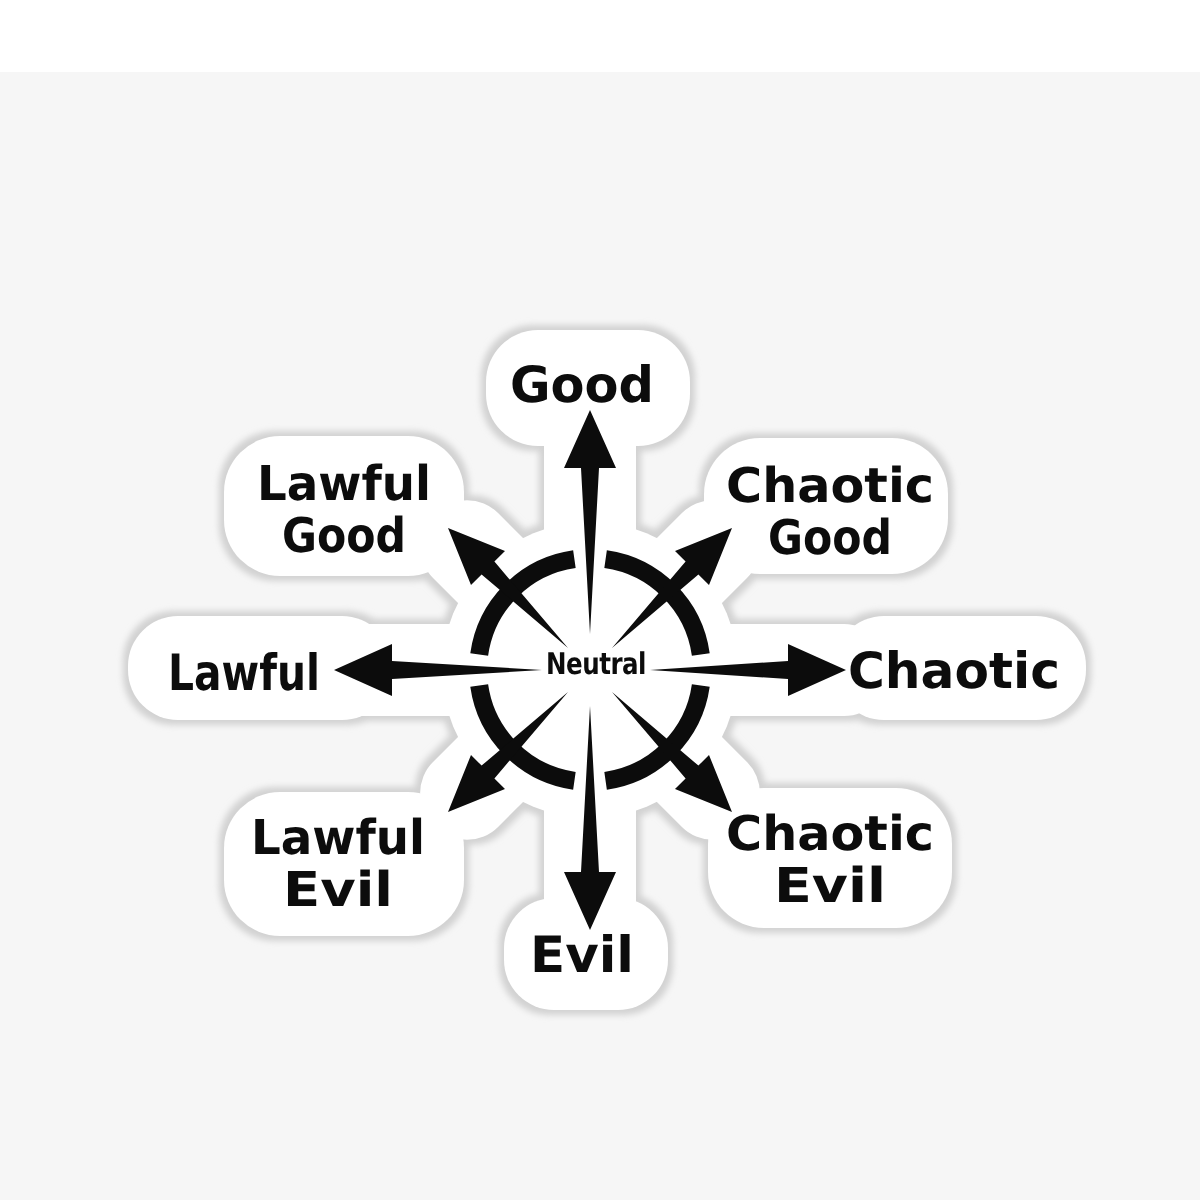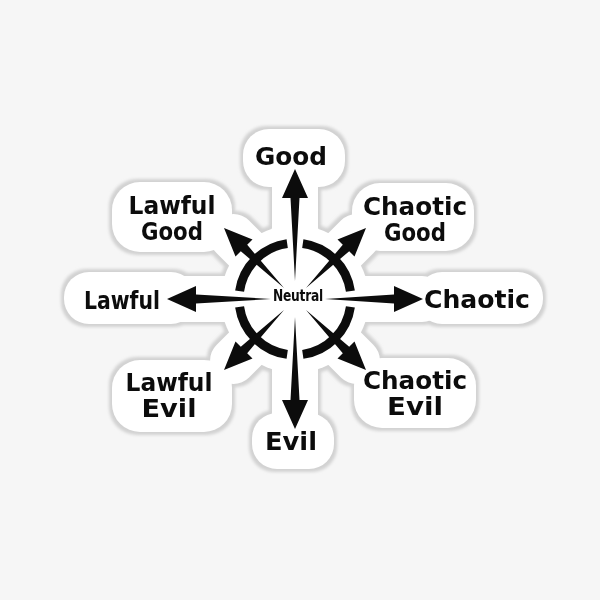--- a/index.html
+++ b/index.html
@@ -1,17 +1,17 @@
 <!DOCTYPE html>
 <html><head>
 <meta charset="utf-8">
 <style>
   html, body { margin: 0; padding: 0; }
   body { width: 600px; height: 600px; overflow: hidden; }
-  .stage { position: relative; width: 600px; height: 499px; }
+  .stage { position: relative; width: 600px; height: 499px; margin-top: 36px; }
   svg { display: block; }
   text {
     font-family: "DejaVu Sans", sans-serif;
     font-weight: 700;
   }
   .t25 { font-size: 25px; }
   .t24 { font-size: 24px; }
   .t15 { font-size: 15px; letter-spacing: -0.3px; }
   .arc { fill: none; stroke-width: 9; stroke-linecap: butt; }
 </style>

